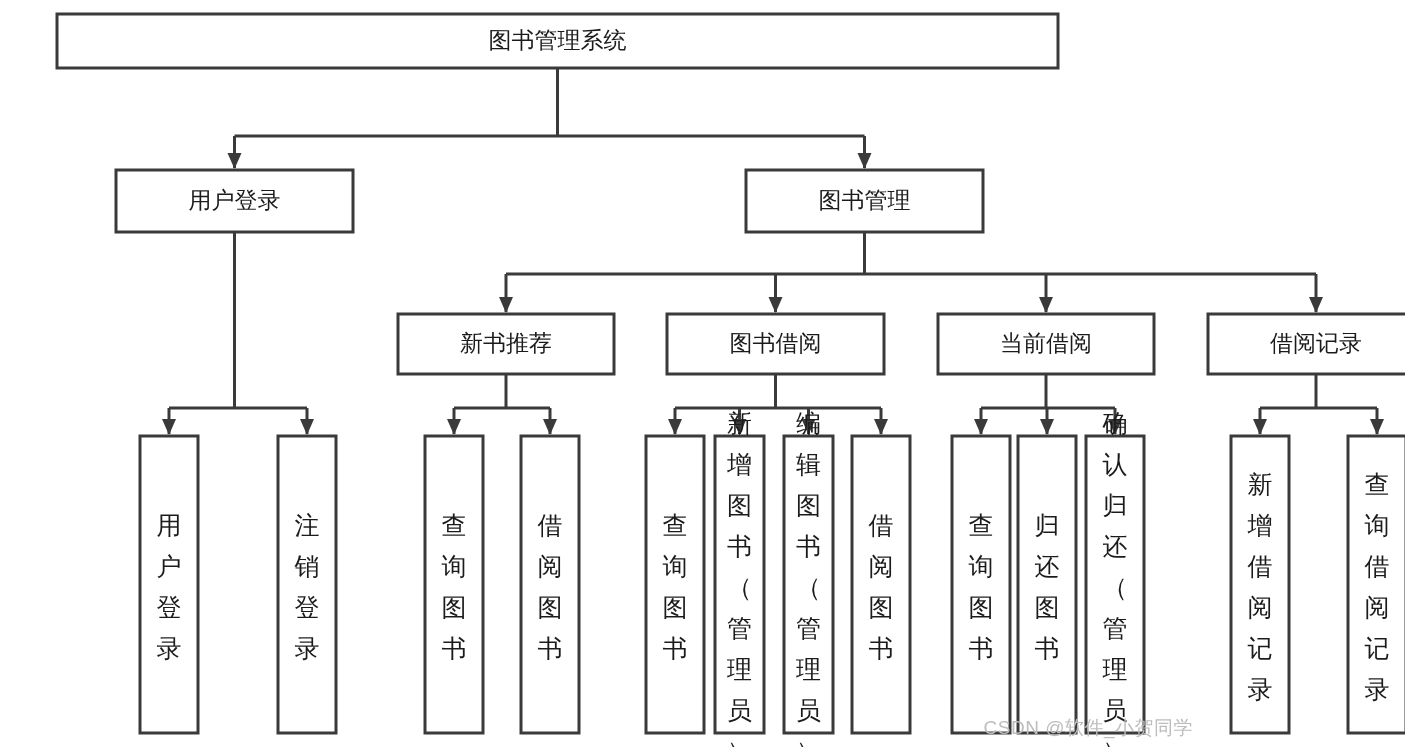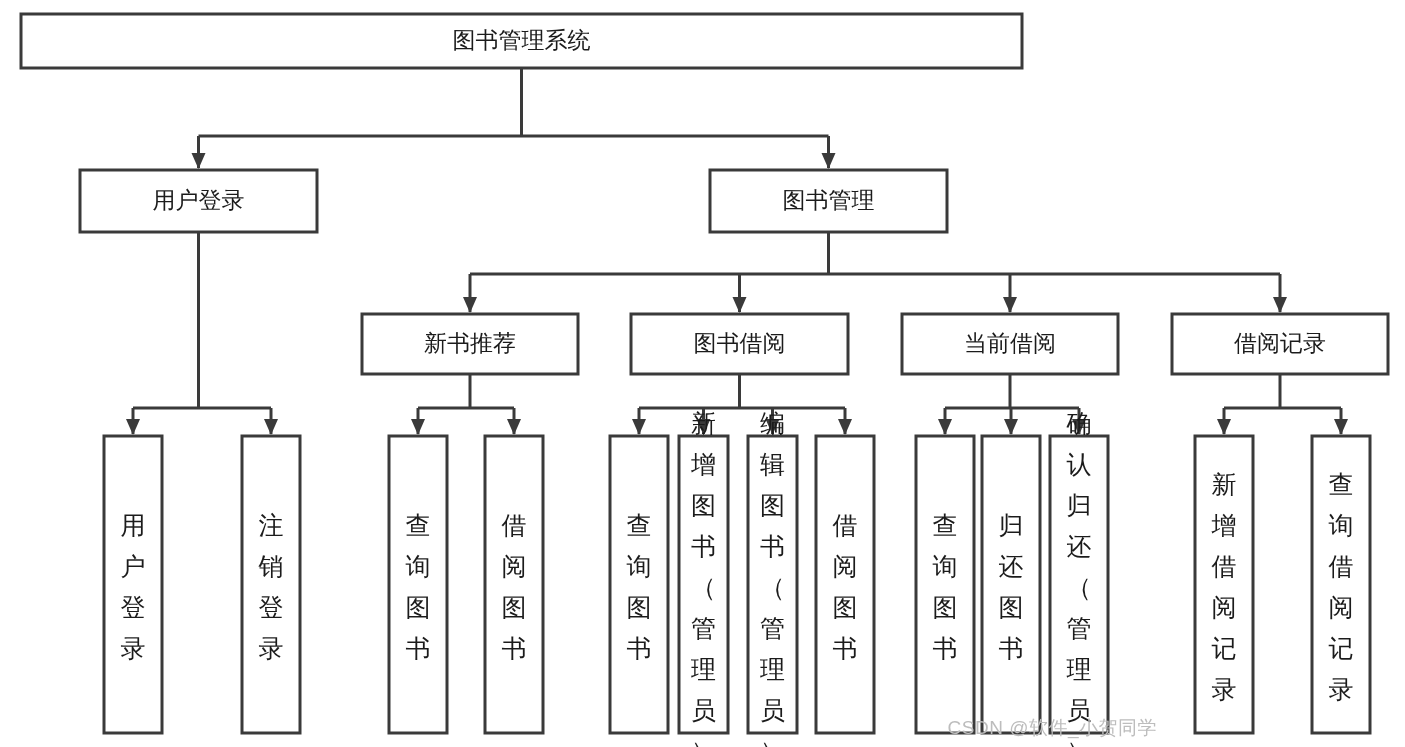--- a/index.html
+++ b/index.html
@@ -1,21 +1,21 @@
 <!DOCTYPE html>
 <html><head>
 <meta charset="utf-8">
 <style>
   html,body{margin:0;padding:0;background:#ffffff;}
   body{
     width:1405px;height:747px;
     font-family:"Liberation Sans","DejaVu Sans",sans-serif;
     overflow:hidden;
   }
-  #diagram-root{position:relative;width:1163px;height:747px;background:#fff;}
+  #diagram-root{position:relative;width:1163px;height:747px;background:#fff;margin-left:36px;}
   svg#tree{position:absolute;left:0;top:0;width:1405px;height:747px;display:block;}
 
   .node-rect{fill:#ffffff;stroke:#3a3a3a;stroke-width:3;}
   .connector{stroke:#3a3a3a;stroke-width:3;fill:none;}
   .arrow-head{fill:#3a3a3a;stroke:none;}
 
   .node-label{
     font-family:"Liberation Sans","DejaVu Sans",sans-serif;
     fill:#1b1b1b;
     font-size:23px;

